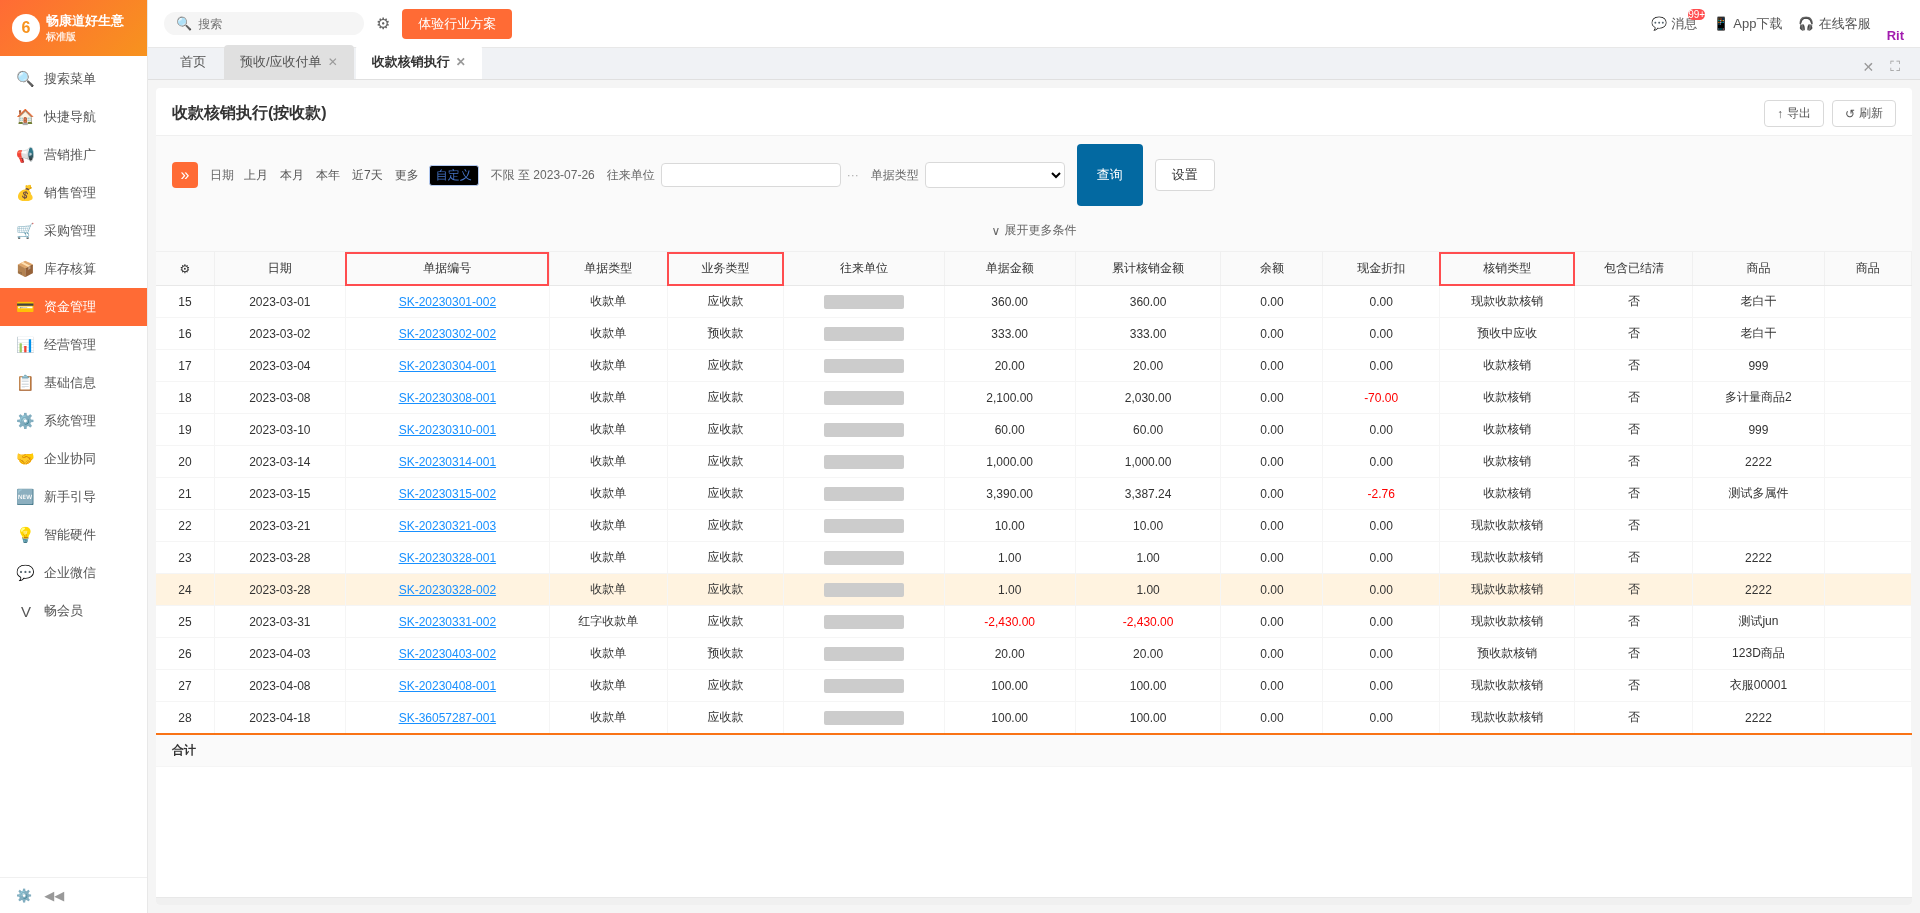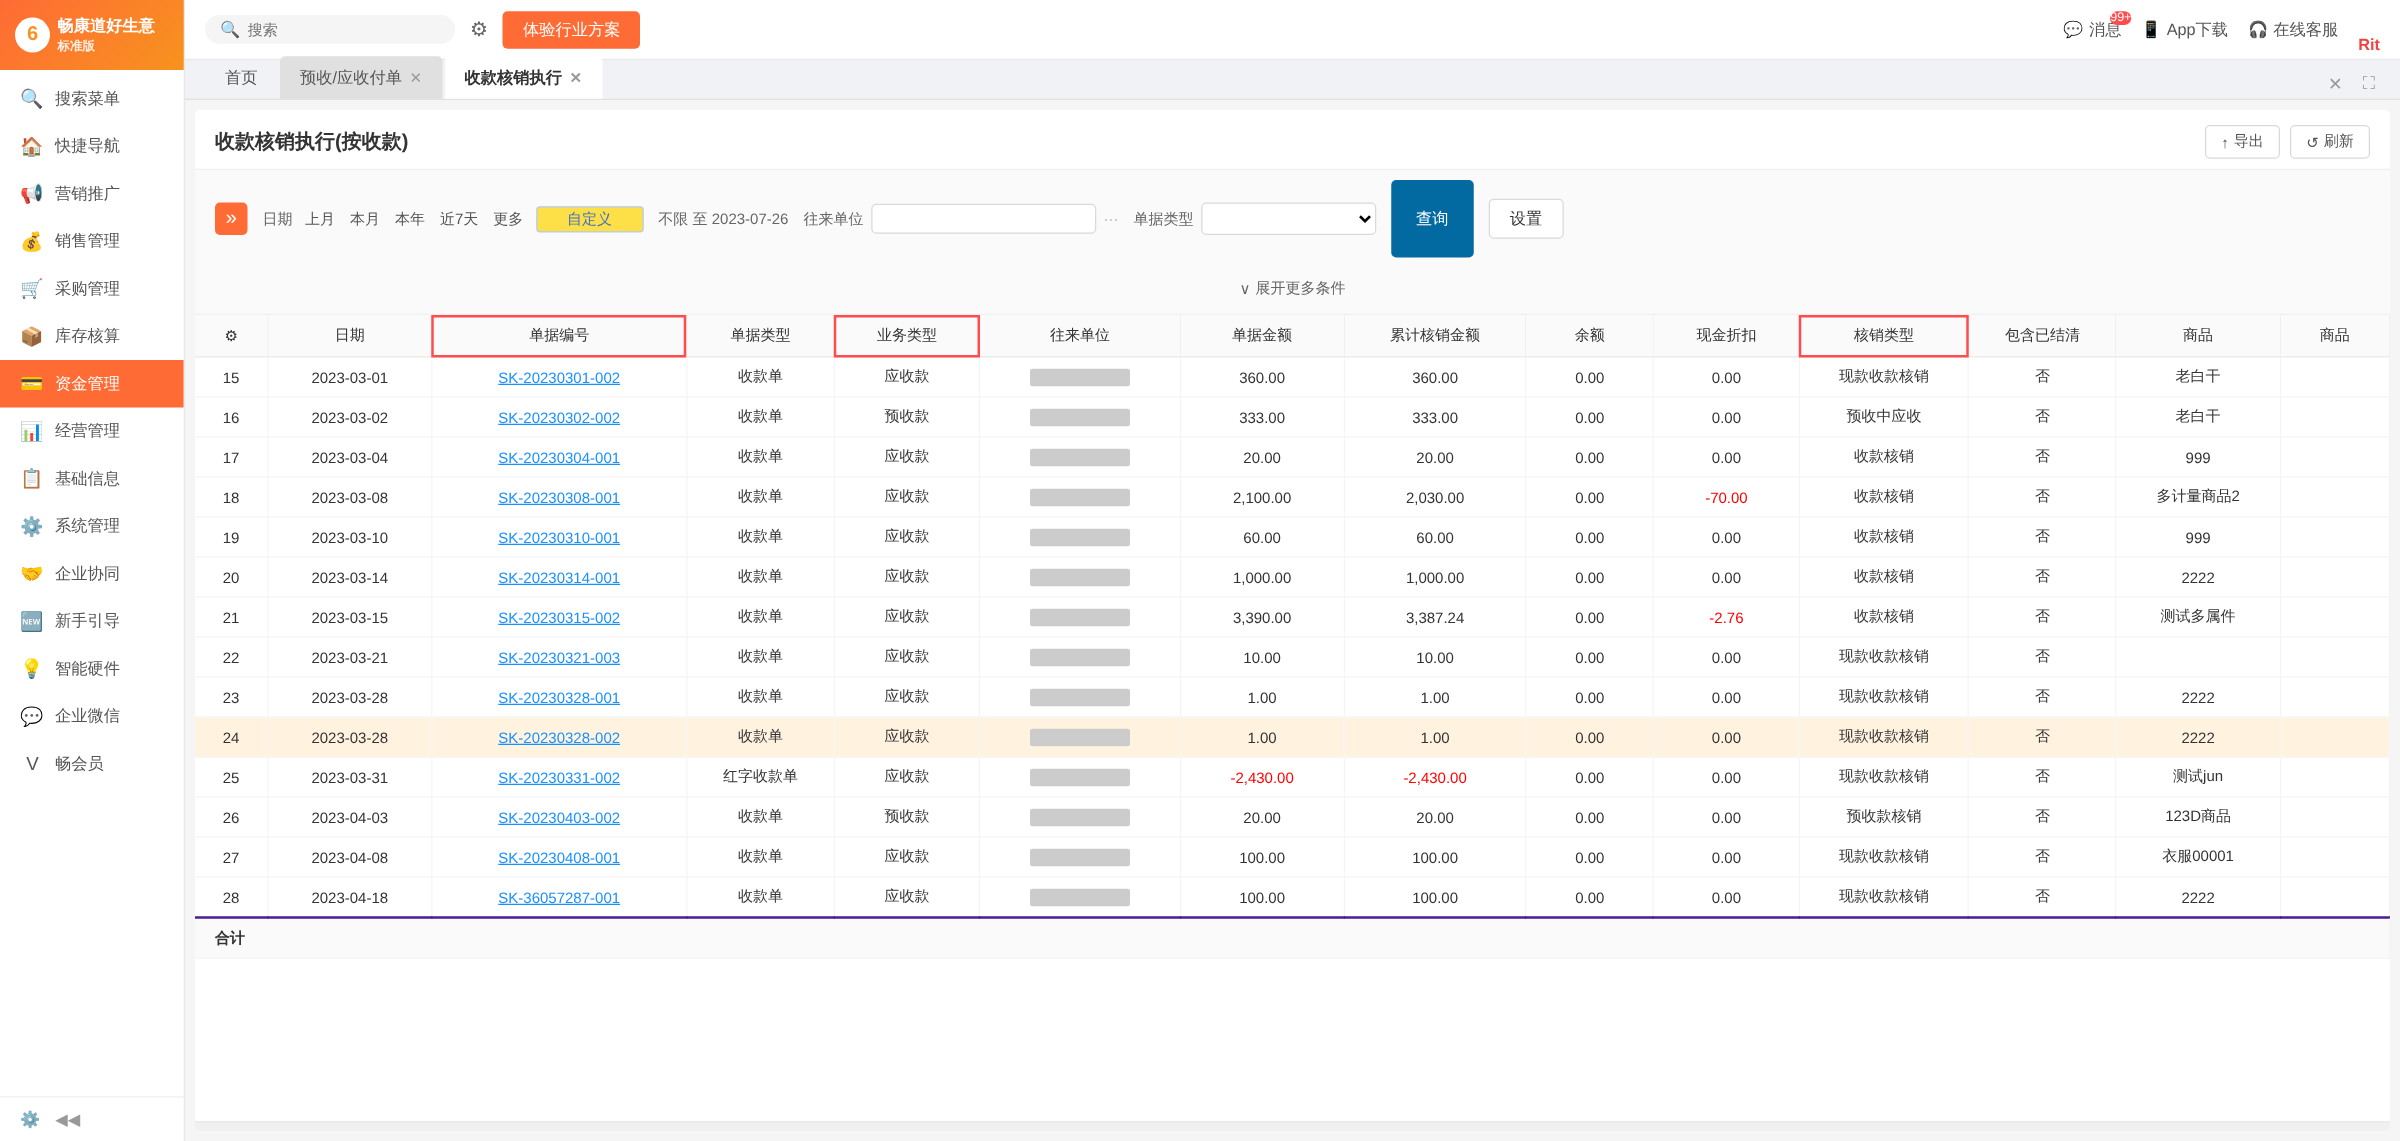--- a/index.html
+++ b/index.html
@@ -121,21 +121,21 @@
       top: -6px;
       right: -8px;
       background: #ff4d4f;
       color: #fff;
       font-size: 10px;
       border-radius: 8px;
       padding: 0 0;
       min-width: 16px;
       text-align: center;
     }
-    .topbar-user { color: #ef4444; cursor: pointer; margin-top: 23px; }
+    .topbar-user { color: #a21caf; cursor: pointer; margin-top: 23px; }
 
     
     .tabbar {
       height: 32px;
       background: #f0f2f5;
       display: flex;
       align-items: flex-end;
       padding: 0 16px;
       gap: 2px;
       border-bottom: 1px solid #e0e0e0;
@@ -219,25 +219,25 @@
     .filter-date-btns { display: flex; gap: 4px; }
     .filter-date-btn {
       border: none;
       background: none;
       cursor: pointer;
       color: #555;
       font-size: 12px;
       padding: 2px 4px;
     }
     .filter-custom {
-      background: #fde047;
+      background: #000000;
       color: #4472c4;
       border: 1px solid #b3c9f0;
       border-radius: 3px;
-      padding: 1px 24px;
+      padding: 1px 6px;
       font-size: 12px;
       cursor: pointer;
     }
     .filter-date-range { color: #666; font-size: 12px; }
     .filter-input {
       border: 1px solid #d9d9d9;
       border-radius: 4px;
       padding: 4px 8px;
       font-size: 12px;
       width: 180px;
@@ -308,21 +308,21 @@
       border-right: 1px solid #f5f5f5;
       color: #333;
       white-space: nowrap;
     }
     tr.highlighted td { background: #fff3e0; }
     .link-cell { color: #1890ff; cursor: pointer; text-decoration: underline; }
     .negative { color: #f00; }
     .th-settings { width: 36px; }
 
     
-    .table-footer td { background: #fafafa; font-weight: bold; border-top: 2px solid #4c1d95; }
+    .table-footer td { background: #fafafa; font-weight: bold; border-top: 2px solid #f97316; }
 
     
     .table-scrollbar {
       height: 8px;
       background: #f0f0f0;
       border-top: 1px solid #e8e8e8;
     }
 
     
     .red-outlined-col {

